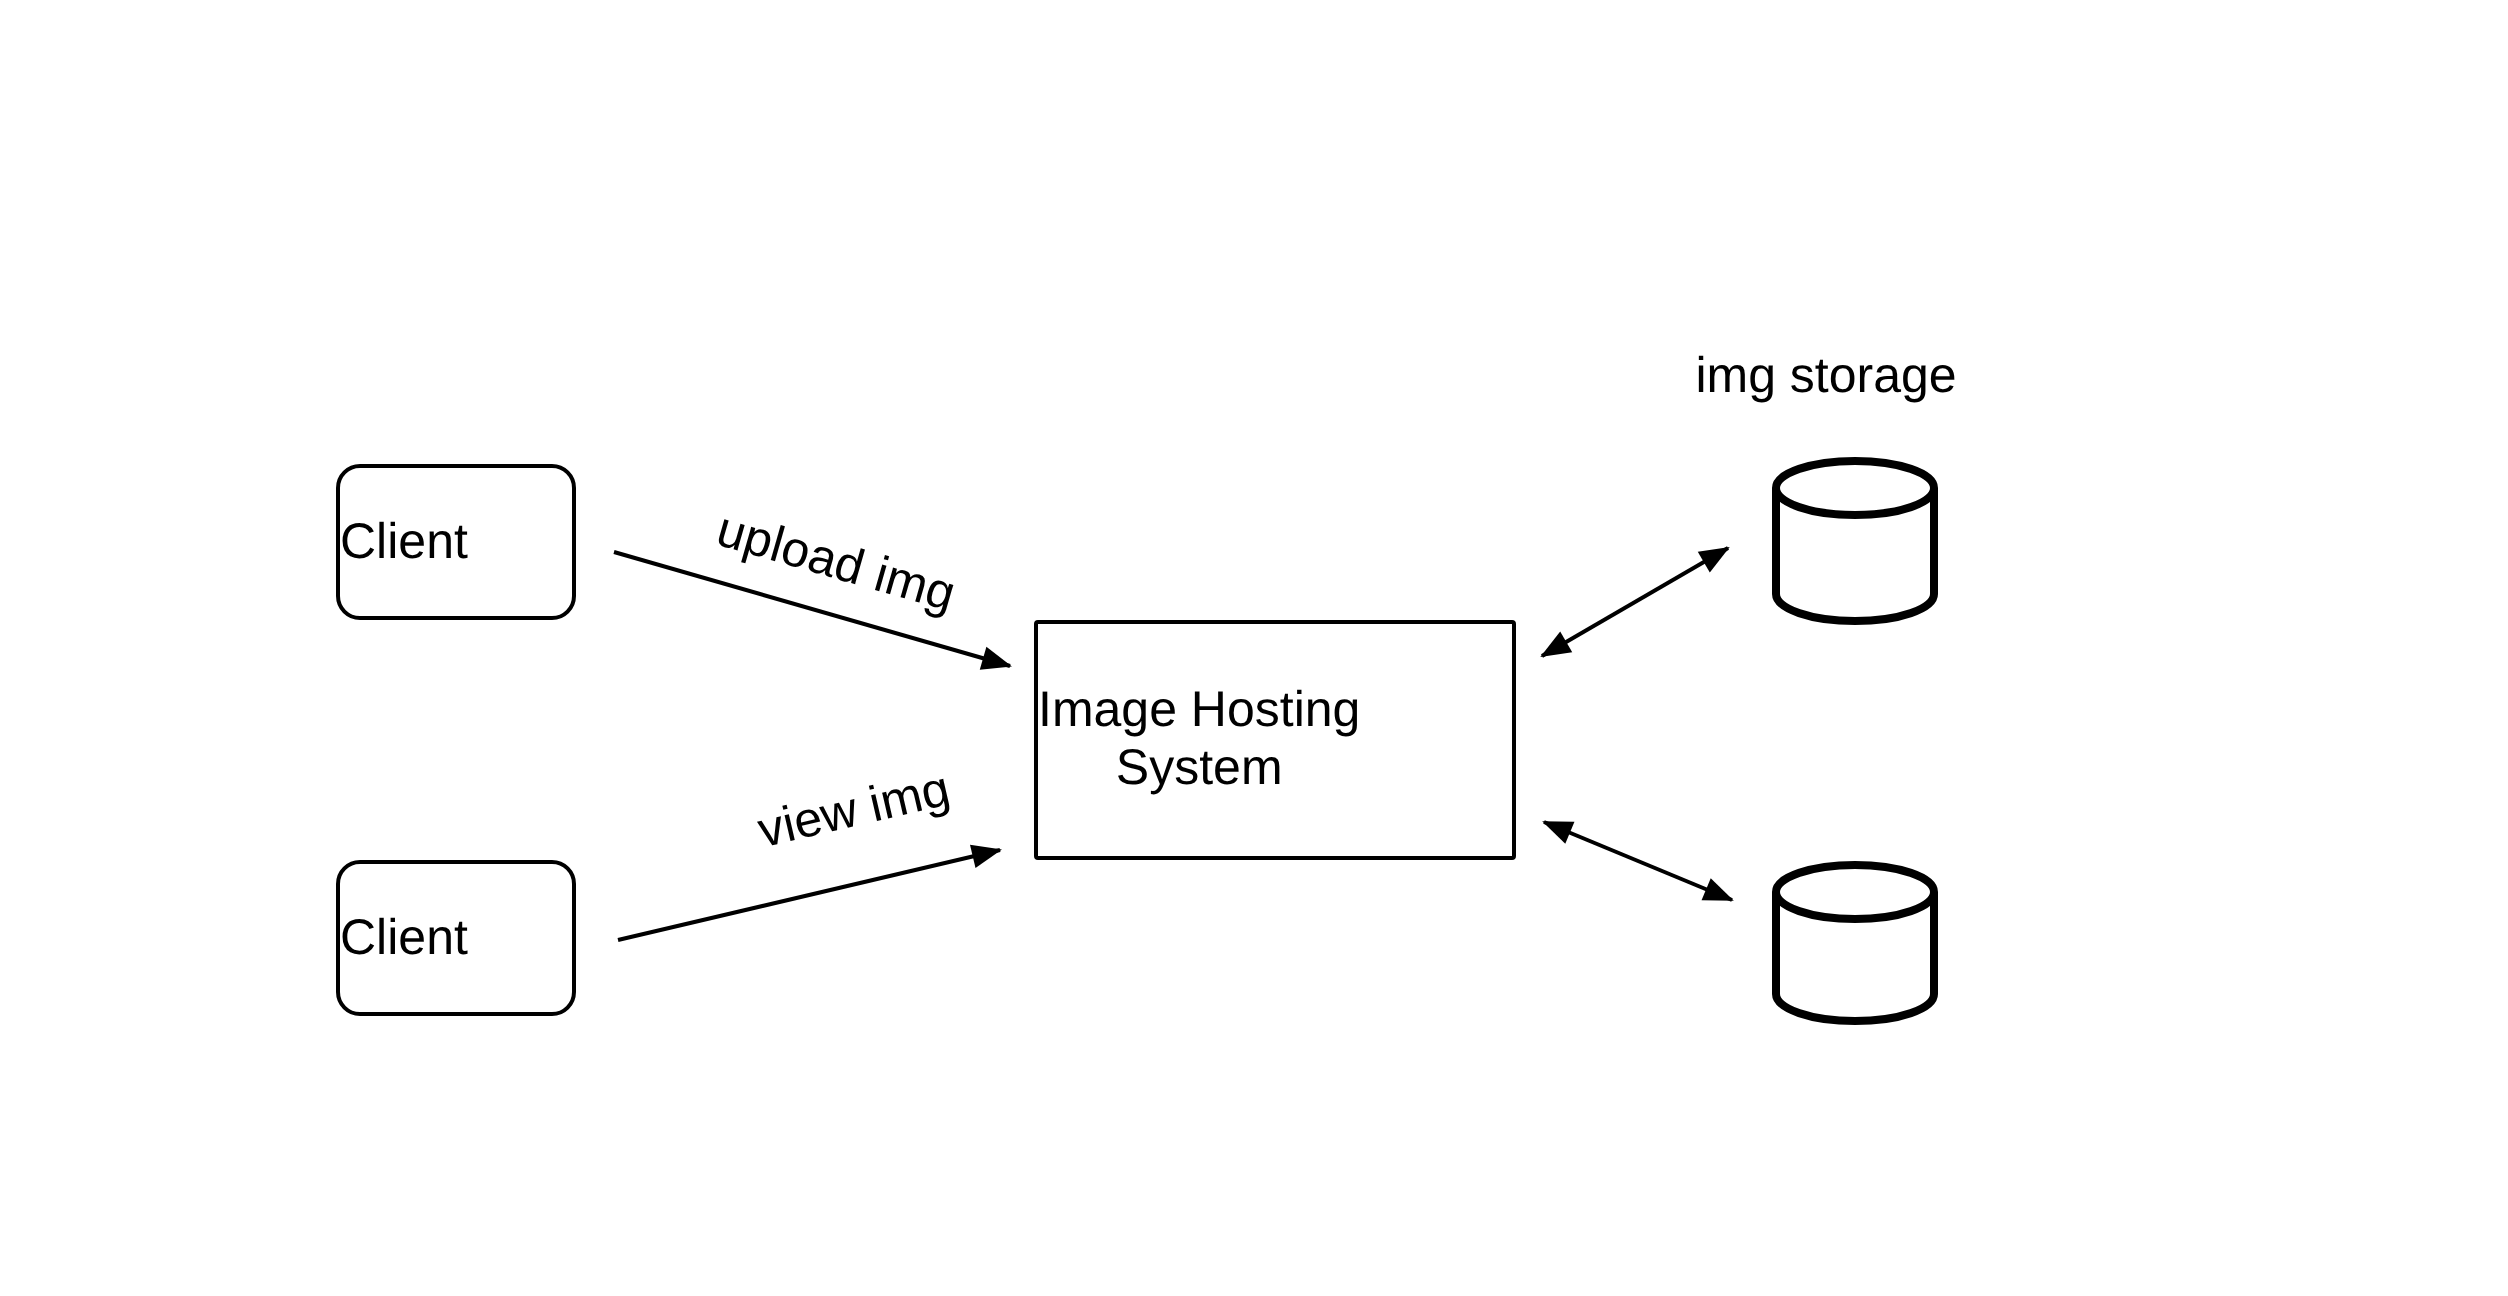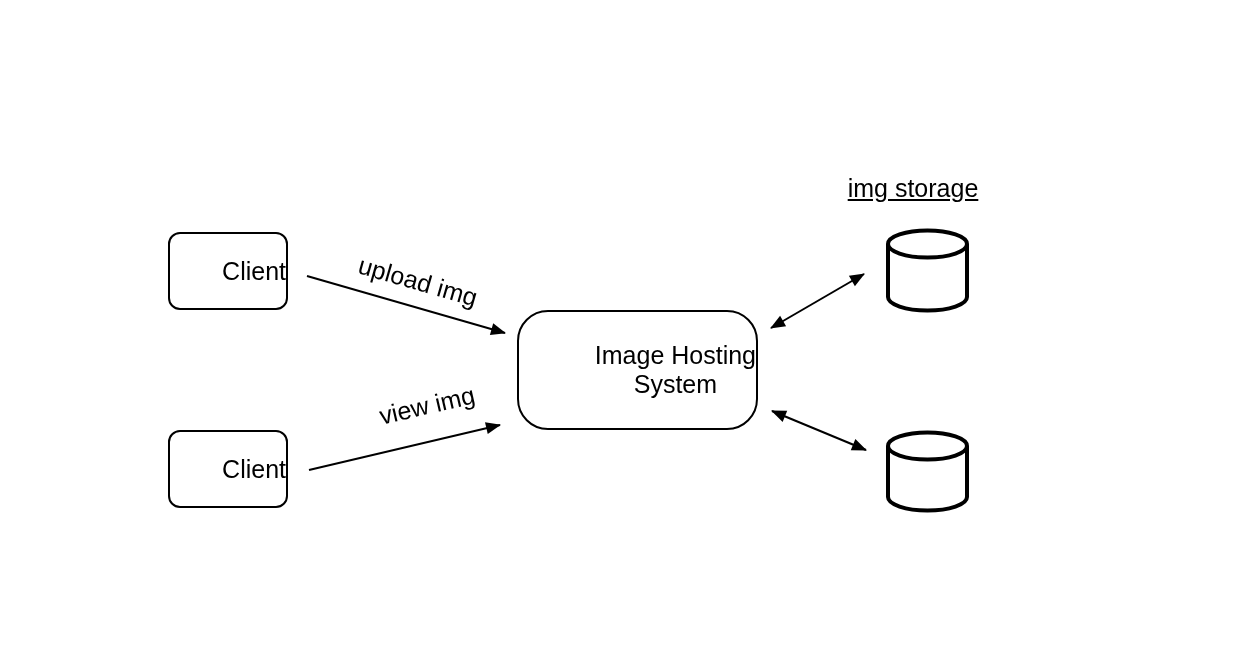--- a/index.html
+++ b/index.html
@@ -21,43 +21,42 @@
     left: 0;
     top: 0;
   }
   .node {
     position: absolute;
     box-sizing: border-box;
     border: 2px solid #000000;
     background: #ffffff;
     display: flex;
     align-items: center;
-    justify-content: flex-end;
+    justify-content: flex-start;
     text-align: center;
     font-size: 25px;
     line-height: 29px;
     color: #000000;
   }
   .node.client {
     border-radius: 12px;
   }
   .node.system {
-    border-radius: 31px;
+    border-radius: 2px;
   }
   .node .node-label {
     white-space: pre-line;
   }
   .shape-label {
     position: absolute;
     font-size: 25px;
     line-height: 28px;
     text-align: center;
     color: #000000;
     white-space: nowrap;
-    text-decoration: underline;
   }
   .edge-label {
     position: absolute;
     font-size: 25px;
     line-height: 28px;
     color: #000000;
     white-space: nowrap;
     transform-origin: center center;
   }
   .edge-label.upload {

